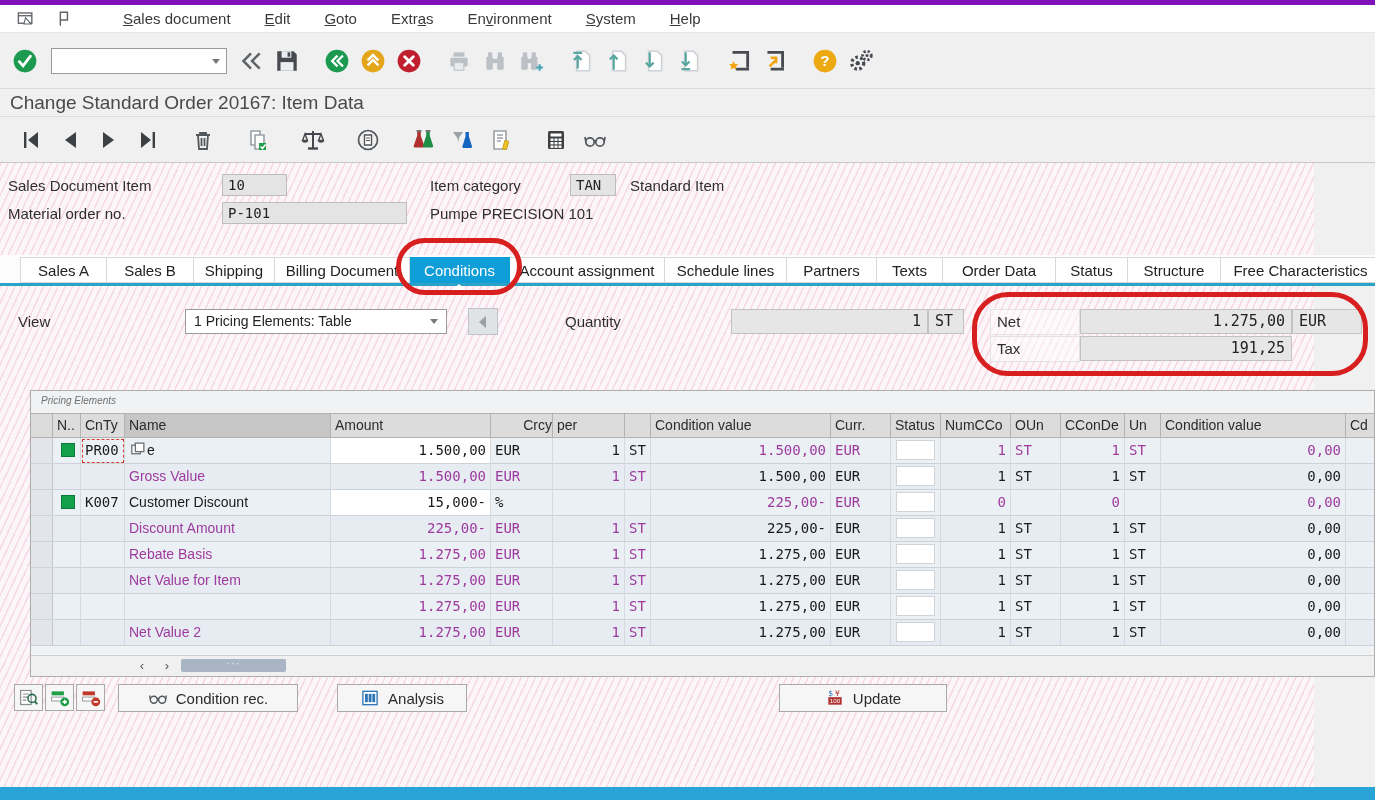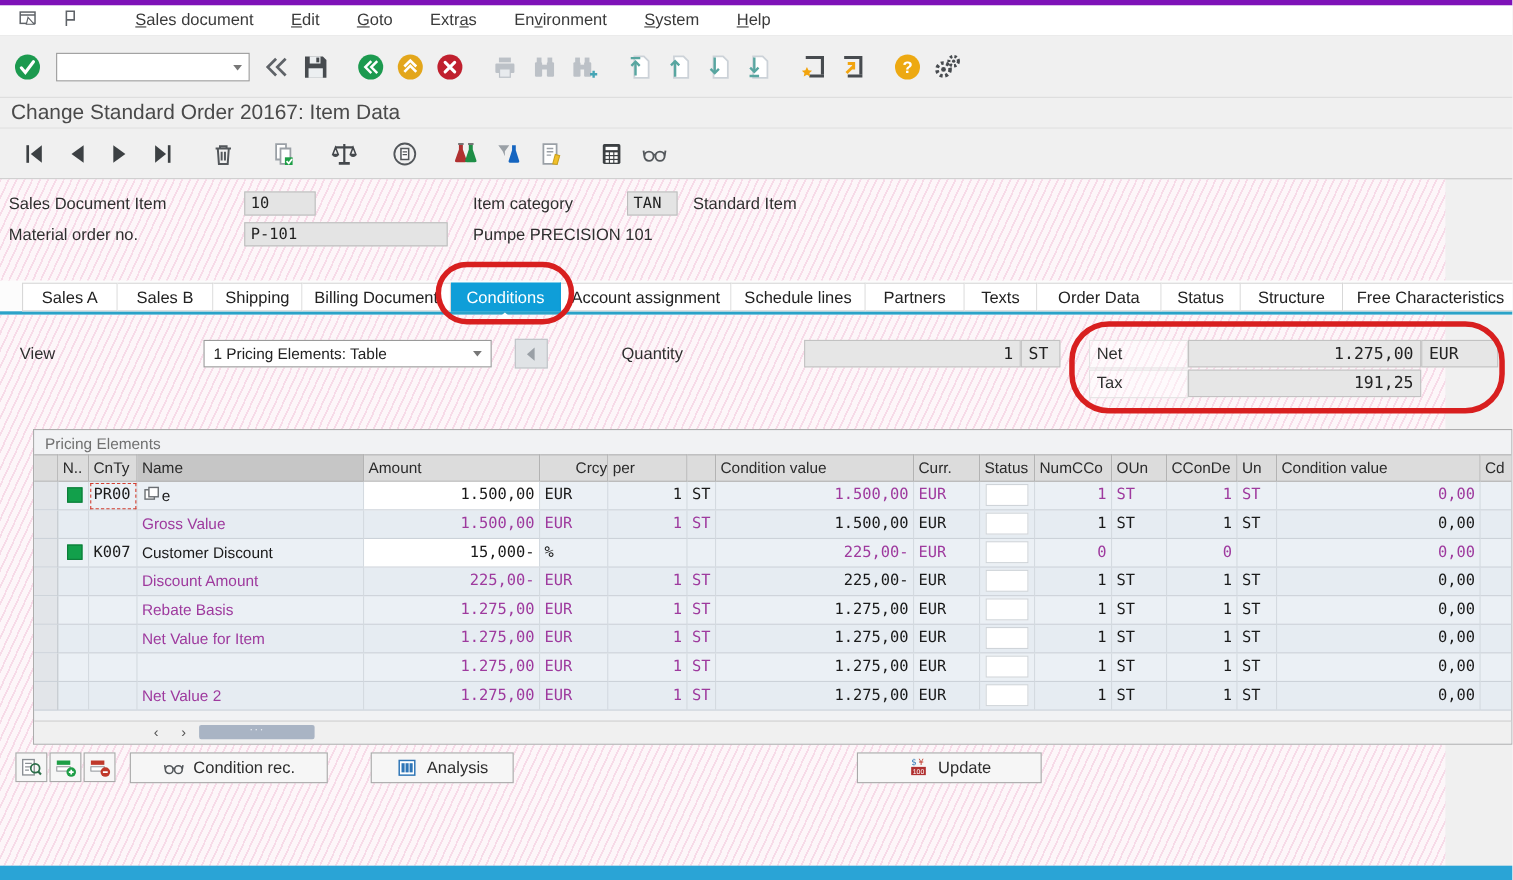--- a/index.html
+++ b/index.html
@@ -3,21 +3,21 @@
 <meta charset="utf-8">
 <style>
   * { box-sizing: border-box; margin: 0; padding: 0; }
   html,body { width:1375px; height:800px; overflow:hidden; }
   body { font-family:"Liberation Sans", sans-serif; position:relative; background:#f0f0f0; color:#222; }
   .mono { font-family:"DejaVu Sans Mono", monospace; }
 
   
   #accent-strip { position:absolute; top:0; left:0; width:1375px; height:5px; background:#7e12b8; }
   #menubar { position:absolute; top:5px; left:0; width:1375px; height:28px; background:#ffffff;
-             border-bottom:1px solid #e6e6e6; display:flex; align-items:flex-start; font-size:15px; color:#3a3a3a; }
+             border-bottom:1px solid #e6e6e6; display:flex; align-items:center; font-size:15px; color:#3a3a3a; }
   #menubar .micon { width:26px; height:22px; margin-left:12px; display:inline-flex; align-items:center; justify-content:center; }
   #menubar .micon svg { width:19px; height:19px; }
   #menu-items { display:flex; margin-left:30px; }
   .menu-item { padding:0 17px; cursor:default; height:28px; line-height:28px; }
   .menu-item u { text-decoration:underline; }
 
   #toolbar { position:absolute; top:33px; left:0; width:1375px; height:56px; background:#f0f0f0;
              border-bottom:1px solid #dadada; display:flex; align-items:center; }
   .tbi { width:30px; height:30px; display:inline-flex; align-items:center; justify-content:center; margin:0 3px; }
   .tbi svg { width:26px; height:26px; }
@@ -67,21 +67,21 @@
                    border:1px solid #bfc3c7; display:flex; align-items:center; justify-content:center; }
   #qty-label { left:565px; top:150px; }
   .gfield { position:absolute; height:25px; background:#e6e6e6; border:1px solid #c2c2c2;
             font-family:"DejaVu Sans Mono",monospace; font-size:15px; line-height:23px; color:#222; }
   .r { text-align:right; padding-right:6px; }
   .ncell { position:absolute; border:1px solid #e3e3e3; font-size:15px; color:#2e2e2e; line-height:24px; padding-left:6px; background:rgba(255,255,255,.45); }
 
   
   #panel { position:absolute; left:30px; top:227px; width:1345px; height:287px; background:#f1f2f4;
            border:1px solid #adadad; overflow:hidden; }
-  #panel-title { font-size:14px; color:#707070; padding:4px 0 0 10px; height:22px; }
+  #panel-title { font-size:10px; color:#707070; padding:4px 0 0 10px; height:22px;font-style:italic; }
   .hrow { display:flex; height:25px; }
   .hcell { border-right:1px solid #b3b3b3; border-top:1px solid #b3b3b3; border-bottom:1px solid #b3b3b3;
            background:#dcdcdc; font-size:14px; color:#2b2b2b; line-height:23px; padding-left:4px;
            overflow:hidden; white-space:nowrap; flex:none; }
   .hcell.dark { background:#c6c6c6; }
   .trow { display:flex; height:26px; }
   .trow.odd  { background:#ebf0f5; }
   .trow.even { background:#e6ecf2; }
   .cell { border-right:1px solid #d4dae0; border-bottom:1px solid #ccd2d9; font-size:14px; line-height:24px;
           padding:0 4px; overflow:hidden; white-space:nowrap; flex:none; color:#1a1a1a; }

